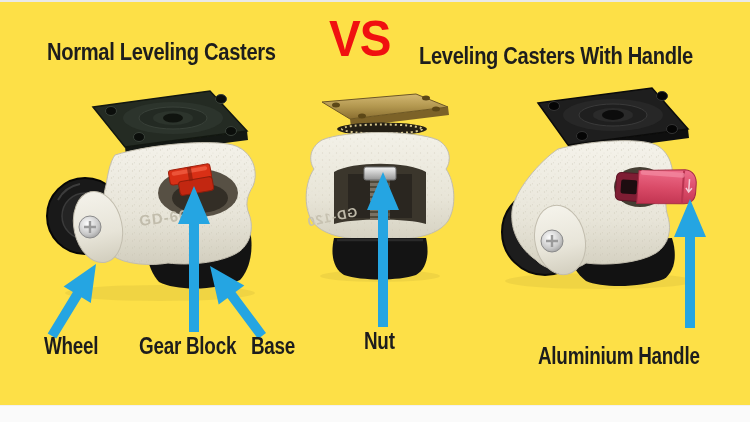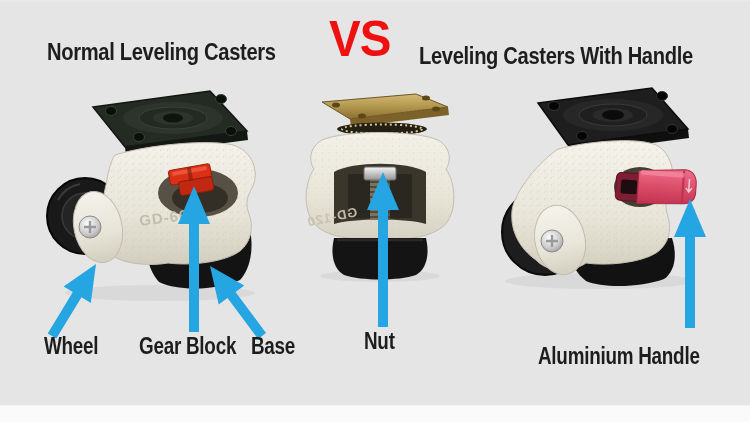--- a/index.html
+++ b/index.html
@@ -1,16 +1,16 @@
 <!DOCTYPE html>
 <html><head>
 <meta charset="utf-8">
 <style>
   html,body { margin:0; padding:0; background:#fff; }
-  .stage { position:relative; width:750px; height:422px; background:#e5e5e5; overflow:hidden;
+  .stage { position:relative; width:750px; height:422px; background:#fde047; overflow:hidden;
            font-family:"Liberation Sans", sans-serif; }
   .top-line { position:absolute; left:0; top:0; width:750px; height:2px; background:#e9e9e9; }
   .bottom-band { position:absolute; left:0; top:405px; width:750px; height:17px; background:#fafafa; border-top:1px solid #f1f1f1; }
 
   .title { position:absolute; font-weight:bold; color:#1d1d1d; font-size:24px; letter-spacing:-0.4px;
            transform:scaleX(0.84); transform-origin:left top; white-space:nowrap; }
   #title-left  { left:47px;  top:38px; }
   #title-right { left:419px; top:42px; }
   .vs { position:absolute; left:329px; top:10px; font-weight:bold; color:#f01010; font-size:50px;
         letter-spacing:-1px; transform:scaleX(0.95); transform-origin:left top; }

